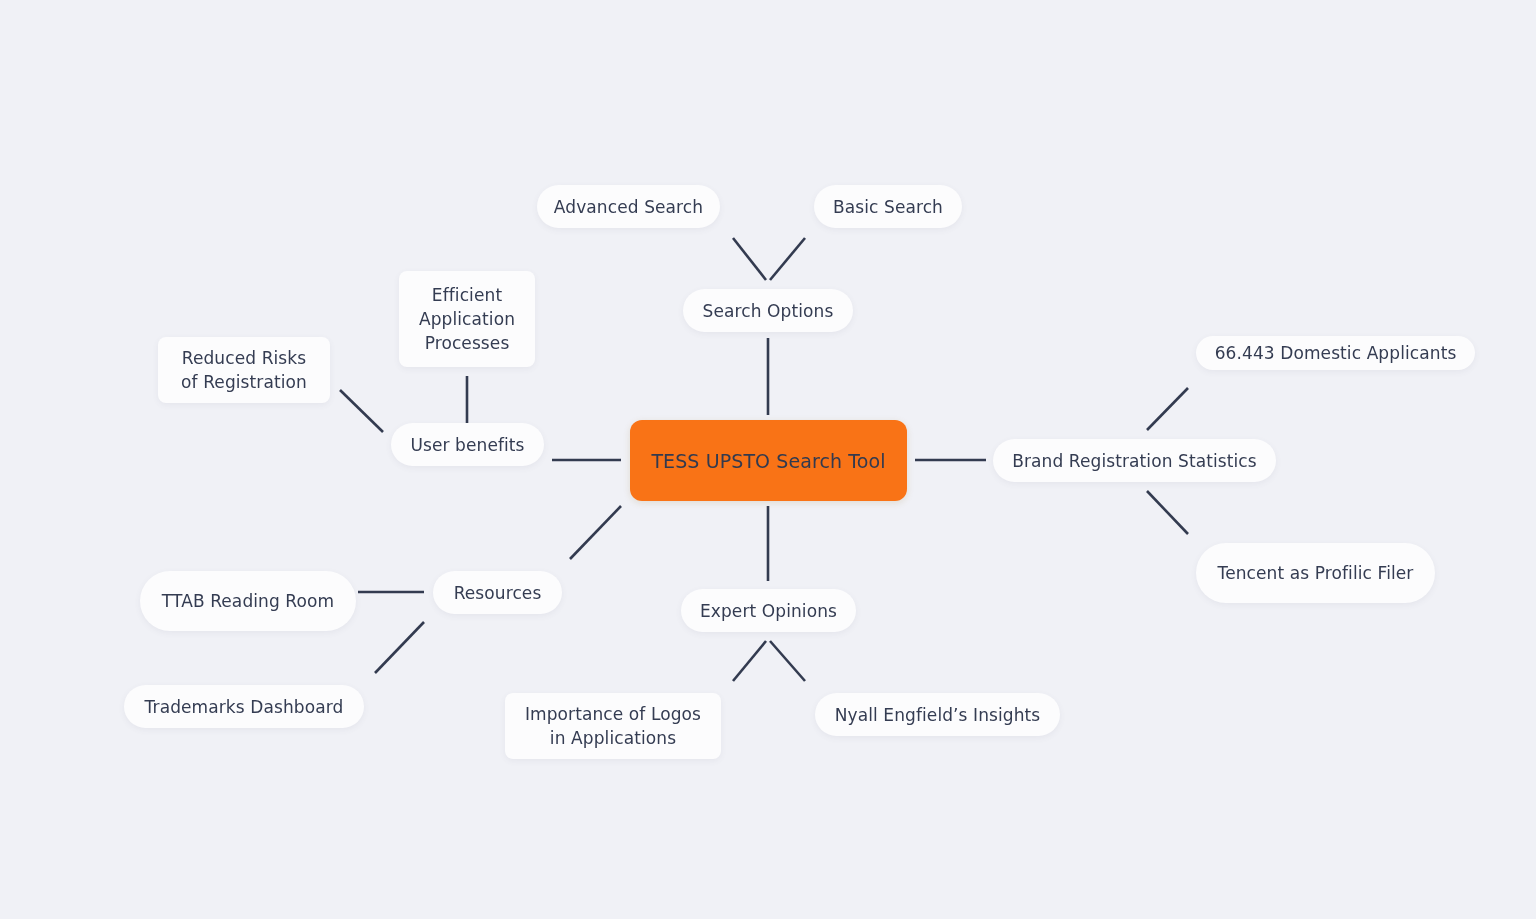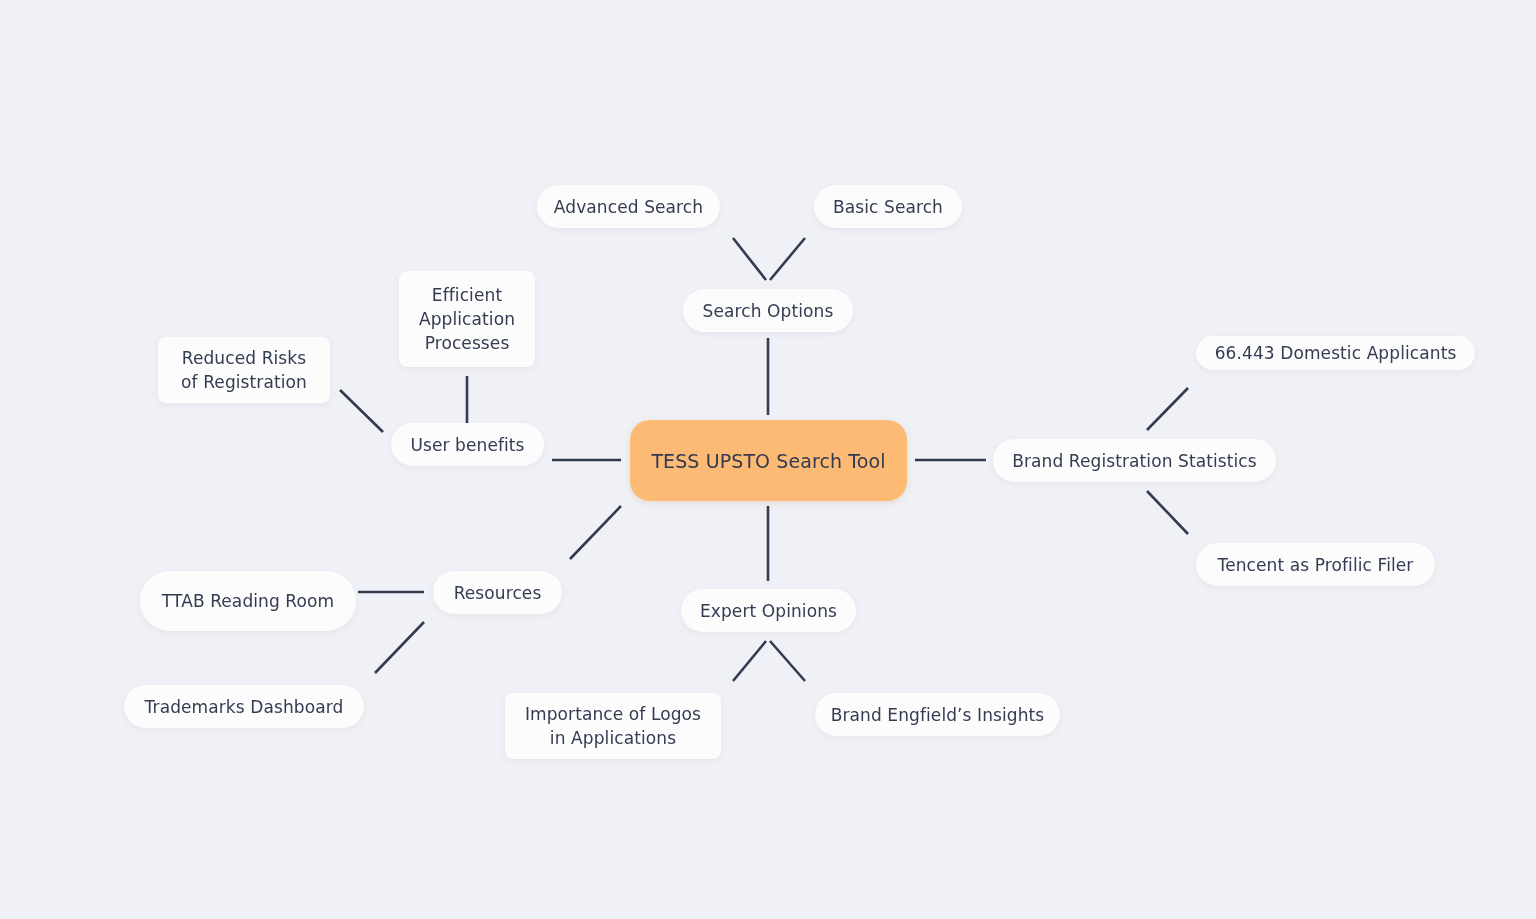--- a/index.html
+++ b/index.html
@@ -48,22 +48,22 @@
     line-height: 22px;
   }
   .node.block {
     background: #fcfcfd;
     border-radius: 8px;
     box-shadow: 0 2px 6px rgba(80, 90, 120, 0.07);
     font-size: 17px;
     line-height: 24px;
   }
   .node.central {
-    background: #fdba74;
-    border-radius: 20px;
+    background: #f97316;
+    border-radius: 12px;
     color: #323a4f;
     font-size: 19px;
     line-height: 24px;
     box-shadow: 0 2px 7px rgba(150, 110, 30, 0.16);
   }
 </style>
 </head>
 <body>
 
 <div id="mindmap">
@@ -84,25 +84,25 @@
       <line x1="467" y1="431" x2="467" y2="376" stroke="#333b50" stroke-width="2.6" stroke-linecap="butt"></line>
       <line x1="383" y1="432" x2="340" y2="390" stroke="#333b50" stroke-width="2.6" stroke-linecap="butt"></line>
     </svg>
   <div id="node-layer">
       <div class="node central" style="left: 630px; top: 420px; width: 277px; height: 81px;">TESS UPSTO Search Tool</div>
       <div class="node pill" style="left: 683px; top: 289px; width: 170px; height: 43px;">Search Options</div>
       <div class="node pill" style="left: 537px; top: 185px; width: 183px; height: 43px;">Advanced Search</div>
       <div class="node pill" style="left: 814px; top: 185px; width: 148px; height: 43px;">Basic Search</div>
       <div class="node pill" style="left: 993px; top: 439px; width: 283px; height: 43px;">Brand Registration Statistics</div>
       <div class="node pill" style="left: 1196px; top: 336px; width: 279px; height: 34px;">66.443 Domestic Applicants</div>
-      <div class="node pill" style="left: 1196px; top: 543px; width: 239px; height: 43px;">Tencent as Profilic Filer</div>
+      <div class="node pill" style="left: 1196px; top: 543px; width: 239px; height: 60px;">Tencent as Profilic Filer</div>
       <div class="node pill" style="left: 681px; top: 589px; width: 175px; height: 43px;">Expert Opinions</div>
       <div class="node block" style="left: 505px; top: 693px; width: 216px; height: 66px;">Importance of Logos
 in Applications</div>
-      <div class="node pill" style="left: 815px; top: 693px; width: 245px; height: 43px;">Brand Engfield’s Insights</div>
+      <div class="node pill" style="left: 815px; top: 693px; width: 245px; height: 43px;">Nyall Engfield’s Insights</div>
       <div class="node pill" style="left: 433px; top: 571px; width: 129px; height: 43px;">Resources</div>
       <div class="node pill" style="left: 140px; top: 571px; width: 216px; height: 60px; text-align: center;">TTAB Reading Room</div>
       <div class="node pill" style="left: 124px; top: 685px; width: 240px; height: 43px;">Trademarks  Dashboard</div>
       <div class="node pill" style="left: 391px; top: 423px; width: 153px; height: 43px;">User benefits</div>
       <div class="node block" style="left: 399px; top: 271px; width: 136px; height: 96px;">Efficient
 Application
 Processes</div>
       <div class="node block" style="left: 158px; top: 337px; width: 172px; height: 66px;">Reduced Risks
 of Registration</div>
     </div>

